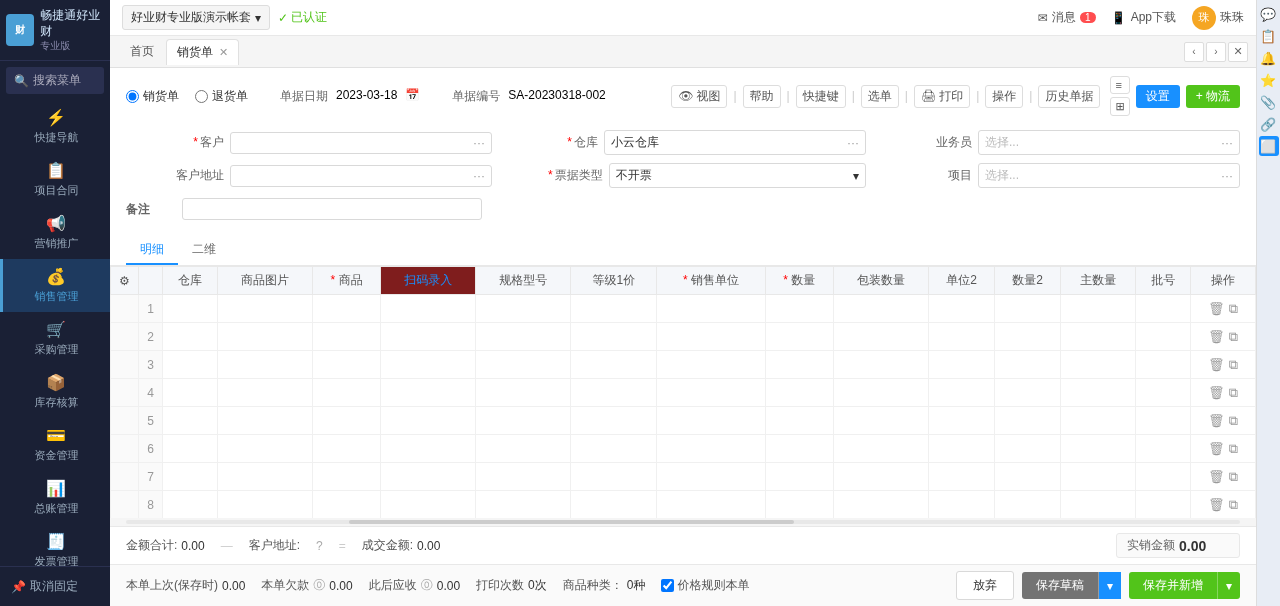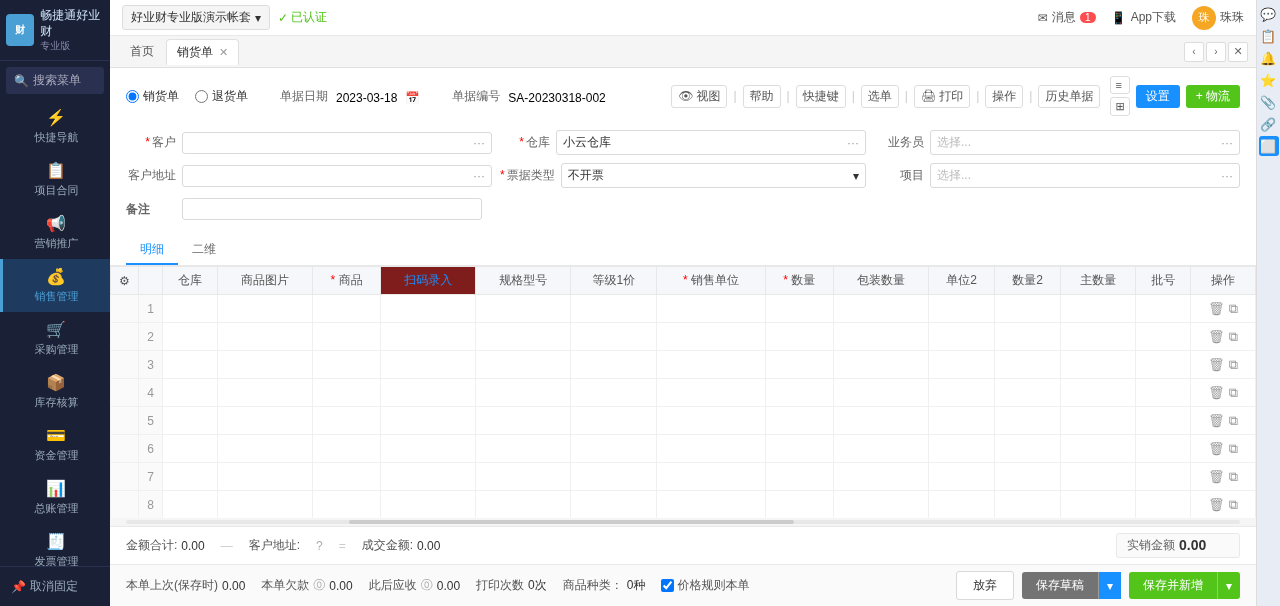--- a/index.html
+++ b/index.html
@@ -39,28 +39,28 @@
     .tab-active { background: #fff; border: 1px solid #e0e0e0; border-bottom: none; border-radius: 4px 4px 0 0; padding: 4px 10px; display: flex; align-items: center; gap: 6px; color: #333; font-size: 12px; }
     .tab-close { color: #999; cursor: pointer; font-size: 11px; }
     .tabbar-arrows { margin-left: auto; display: flex; gap: 2px; }
     .tabbar-arrow { width: 20px; height: 20px; background: #fff; border: 1px solid #ddd; border-radius: 2px; display: flex; align-items: center; justify-content: center; cursor: pointer; font-size: 10px; color: #666; }
     .tabbar-close-all { width: 20px; height: 20px; background: #fff; border: 1px solid #ddd; border-radius: 2px; display: flex; align-items: center; justify-content: center; cursor: pointer; font-size: 11px; color: #666; }
 
     
     .form-area { background: #fff; padding: 8px 16px; flex-shrink: 0; }
     .form-radio-row { display: flex; align-items: center; gap: 16px; margin-bottom: 8px; }
     .radio-label { display: flex; align-items: center; gap: 4px; cursor: pointer; color: #333; }
-    .form-info-item { display: flex; align-items: flex-end; gap: 4px; }
+    .form-info-item { display: flex; align-items: flex-start; gap: 4px; }
     .form-info-item label { color: #666; }
     .btn-icon { background: none; border: 1px solid #ddd; border-radius: 3px; padding: 2px 6px; cursor: pointer; font-size: 11px; color: #555; display: flex; align-items: center; gap: 3px; }
     .btn-set { background: #1890ff; color: white; border: none; border-radius: 3px; padding: 3px 10px; cursor: pointer; font-size: 12px; }
     .btn-add { background: #52c41a; color: white; border: none; border-radius: 3px; padding: 3px 10px; cursor: pointer; font-size: 12px; }
 
     .form-fields { display: grid; grid-template-columns: 1fr 1fr 1fr; gap: 8px; padding: 6px 0; }
-    .form-field { display: flex; align-items: center; gap: 6px; }
+    .form-field { display: flex; align-items: center; gap: 6px; margin-left: 48px; }
     .form-field label { color: #666; white-space: nowrap; min-width: 50px; text-align: right; }
     .form-field label.required::before { content: '*'; color: red; margin-right: 2px; }
     .form-input-ellipsis { flex: 1; border: 1px solid #d9d9d9; border-radius: 3px; padding: 3px 6px; font-size: 12px; color: #333; display: flex; align-items: center; justify-content: space-between; }
     .field-dots { color: #999; cursor: pointer; }
     .form-note { display: flex; align-items: center; gap: 6px; padding: 4px 0; }
     .form-note label { color: #666; min-width: 50px; text-align: left; font-weight: bold; }
     .form-note-input { width: 300px; border: 1px solid #d9d9d9; border-radius: 3px; padding: 3px 6px; }
 
     
     .content-tabs { display: flex; align-items: center; padding: 4px 16px 0; background: #fff; border-bottom: 1px solid #e8e8e8; flex-shrink: 0; }
@@ -80,21 +80,21 @@
     .action-icons { display: flex; justify-content: center; gap: 4px; }
     .action-icon { color: #999; cursor: pointer; font-size: 13px; }
 
     
     .bottom-summary { background: #fff; border-top: 1px solid #e8e8e8; padding: 6px 16px; display: flex; align-items: center; gap: 16px; flex-shrink: 0; }
     .summary-item { display: flex; align-items: center; gap: 4px; color: #555; }
     .summary-value { color: #333; font-weight: 500; }
     .summary-sep { color: #ccc; }
     .summary-help { color: #aaa; cursor: pointer; }
     .summary-right { margin-left: auto; display: flex; align-items: center; gap: 6px; }
-    .summary-shiji { display: flex; align-items: flex-start; gap: 4px; border: 1px solid #e8e8e8; border-radius: 3px; padding: 3px 10px; background: #fafafa; }
+    .summary-shiji { display: flex; align-items: flex-end; gap: 4px; border: 1px solid #e8e8e8; border-radius: 3px; padding: 3px 10px; background: #fafafa; }
     .summary-shiji label { color: #666; }
     .summary-shiji-val { font-size: 14px; font-weight: bold; color: #333; min-width: 50px; }
 
     
     .footer { background: #fafafa; border-top: 1px solid #e8e8e8; padding: 6px 16px; display: flex; align-items: center; gap: 16px; flex-shrink: 0; }
     .footer-item { display: flex; align-items: center; gap: 4px; color: #555; }
     .footer-val { color: #333; }
     .footer-right { margin-left: auto; display: flex; align-items: center; gap: 8px; }
     .btn-abandon { background: #fff; border: 1px solid #d9d9d9; border-radius: 3px; padding: 5px 16px; cursor: pointer; font-size: 12px; color: #333; }
     .btn-save-draft { background: #737373; color: white; border: none; border-radius: 3px 0 0 3px; padding: 5px 14px; cursor: pointer; font-size: 12px; border-right: 1px solid rgba(255,255,255,0.3); }

